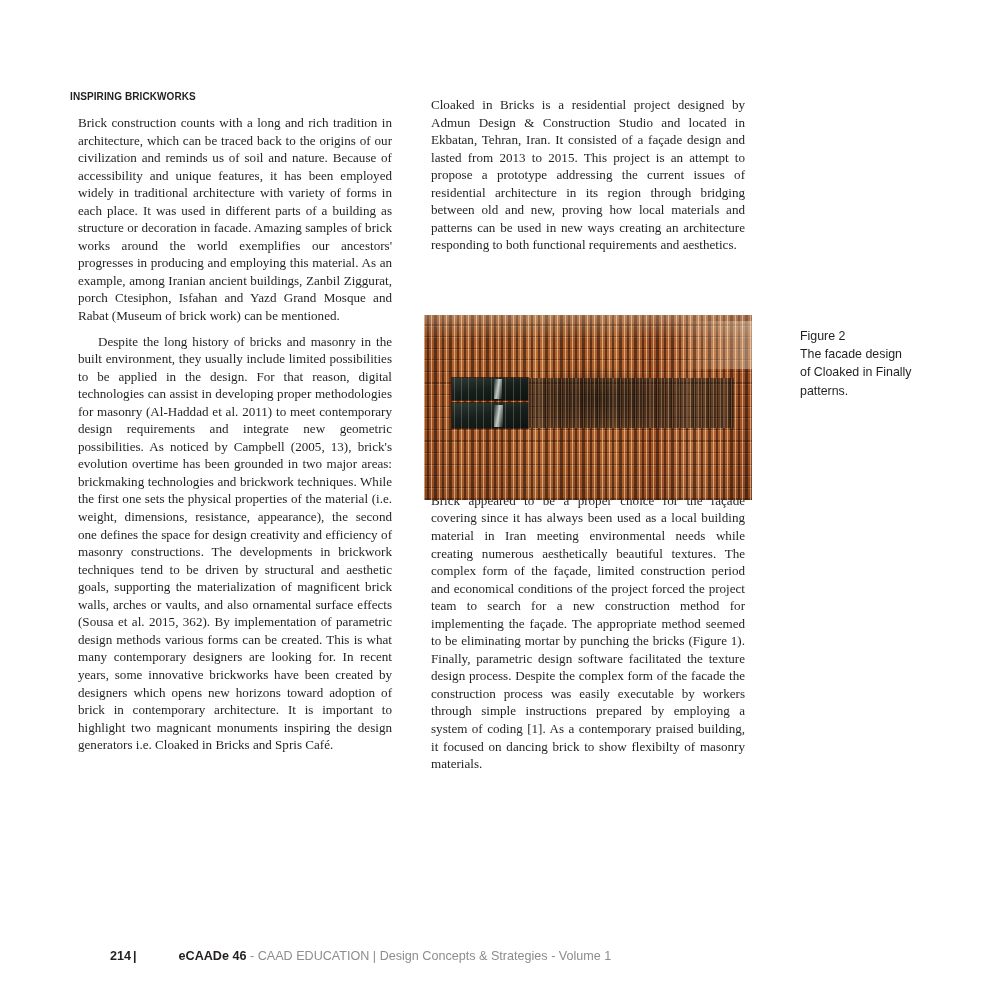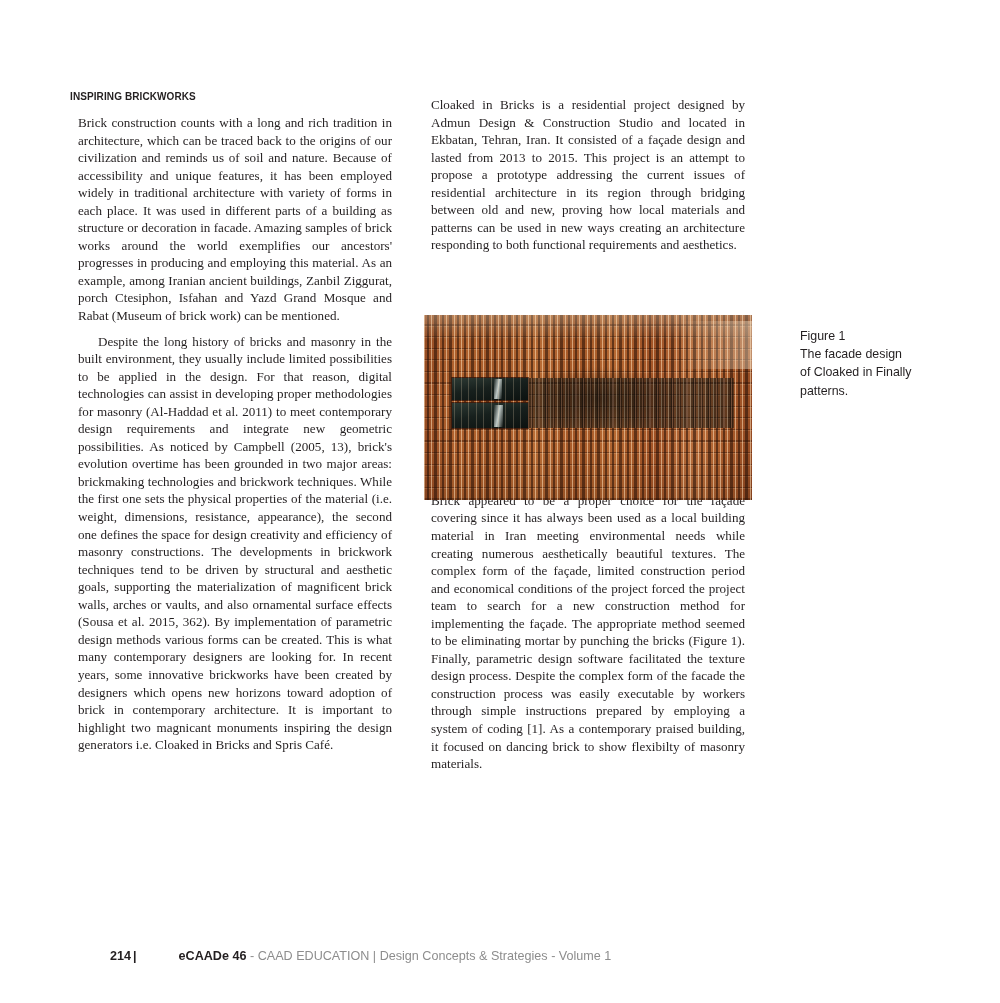--- a/index.html
+++ b/index.html
@@ -219,21 +219,21 @@
     <div class="window" id="win-upper"></div>
     <div class="window" id="win-lower"></div>
     <div class="win-glint" id="glint-a"></div>
     <div class="win-glint" id="glint-b"></div>
     <div class="fins-over"></div>
     <div class="band-top"></div>
     <div class="band-right"></div>
   </div>
 
   <div id="fig-caption">
-    <div>Figure 1</div>
+    <div>Figure 2</div>
     <div>The facade design</div>
     <div>of Cloaked in Finally</div>
     <div>patterns.</div>
   </div>
 
   <div id="footer">
     <span class="strong">214</span><span class="rule">|</span><span class="strong">eCAADe 46</span>&nbsp;<span class="muted">- CAAD EDUCATION | Design Concepts &amp; Strategies - Volume 1</span>
   </div>
 
 </div>

